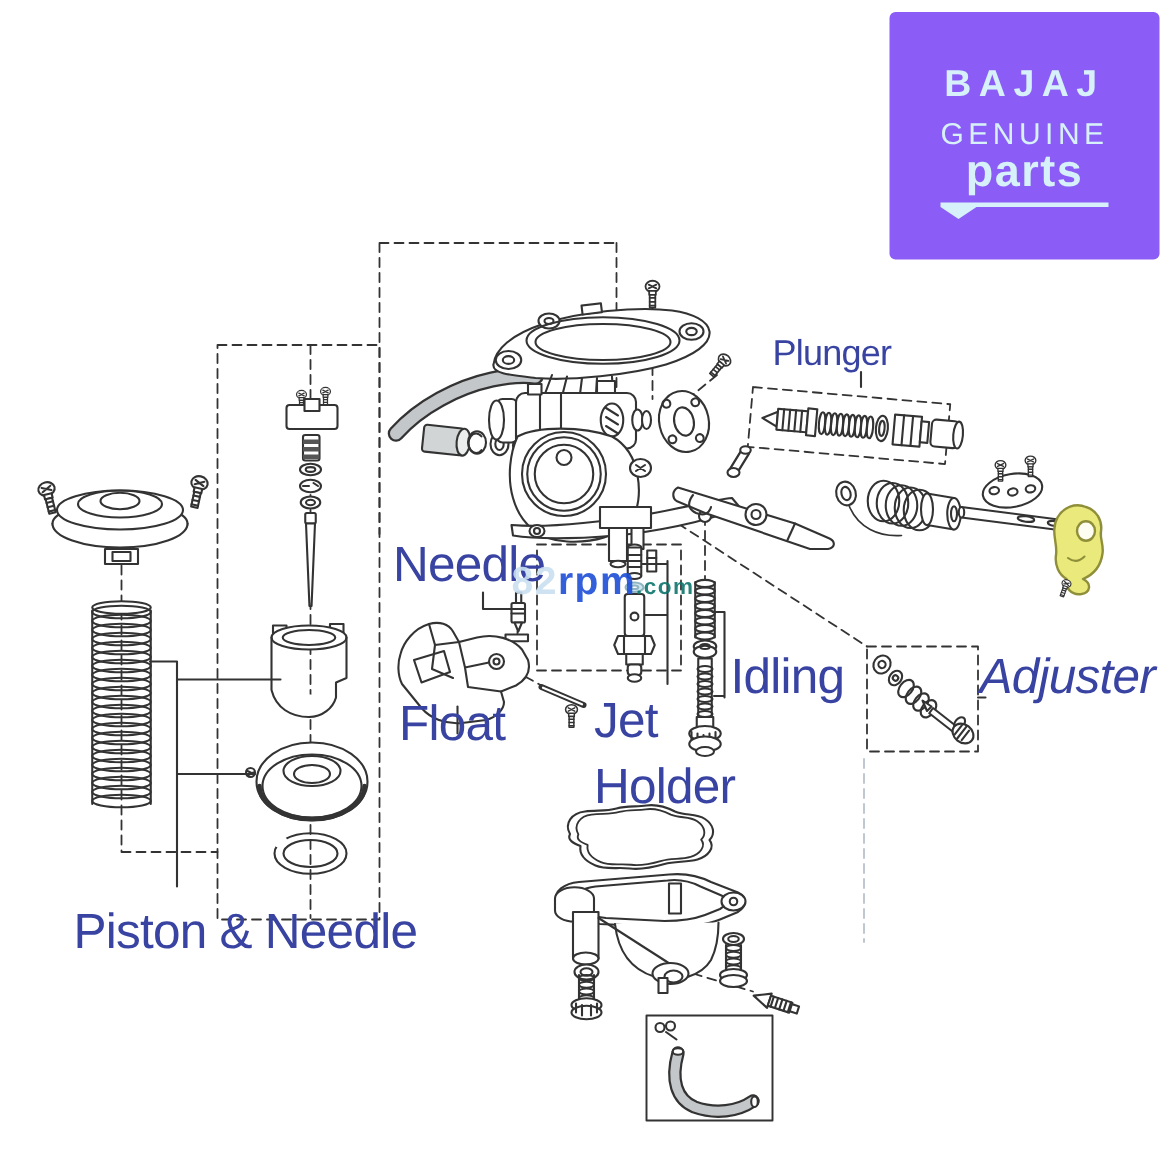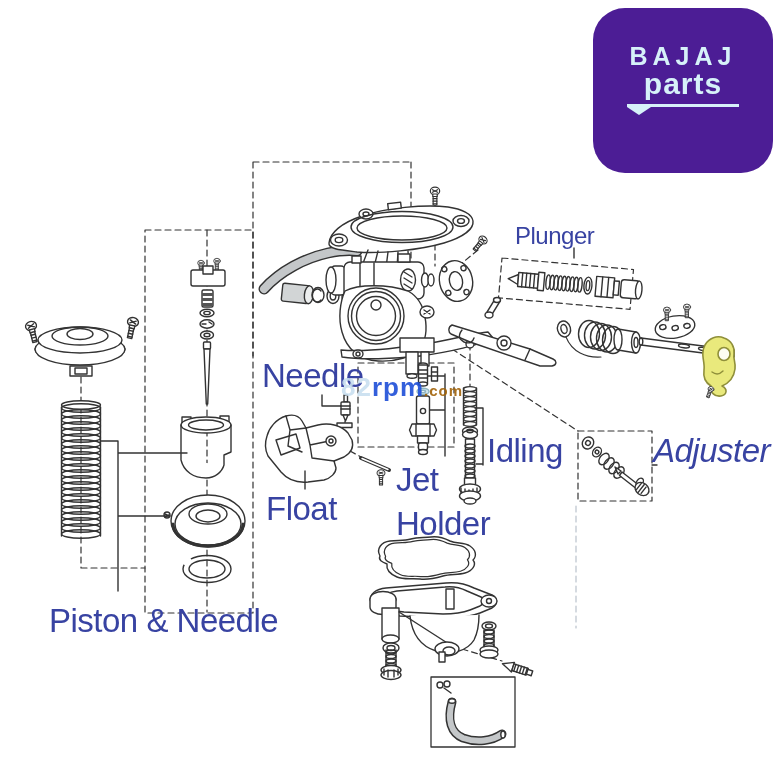--- a/index.html
+++ b/index.html
@@ -2,22 +2,22 @@
 <html><head>
 <meta charset="utf-8">
 <style>
   html,body{margin:0;padding:0;background:#fff;}
   body{width:780px;height:780px;font-family:"Liberation Sans",sans-serif;}
   .stage{position:relative;width:780px;height:780px;background:#fff;overflow:hidden;}
   svg.diagram{position:absolute;left:0;top:0;}
   .label{position:absolute;color:#3843a2;font-size:33px;letter-spacing:-0.5px;white-space:nowrap;line-height:41px;}
   .watermark{position:absolute;left:341px;top:372px;font-size:26px;font-weight:bold;color:#c9dff0;letter-spacing:1px;opacity:.9;}
   .wm-mid{color:#1d4ed8;}
-  .wm-right{font-size:15px;color:#a16207;}
-  .logo{position:absolute;left:593px;top:8px;width:180px;height:165px;background:#4c1d95;border-radius:32px;text-align:center;color:#d6f1f9;}
+  .wm-right{font-size:15px;color:#0f766e;}
+  .logo{position:absolute;left:593px;top:8px;width:180px;height:165px;background:#8b5cf6;border-radius:4px;text-align:center;color:#d6f1f9;}
   .logo-brand{margin-top:34px;font-size:25px;font-weight:bold;letter-spacing:5px;}
   .logo-genuine{margin-top:8px;font-size:20px;letter-spacing:3px;}
   .logo-parts{font-size:30px;font-weight:bold;letter-spacing:1px;margin-top:-4px;}
   .logo-underline{position:relative;width:112px;height:3px;background:#d6f1f9;margin:3px auto 0;}
   .logo-arrow{position:absolute;left:0;top:3px;width:0;height:0;border-left:12px solid transparent;border-right:12px solid transparent;border-top:8px solid #d6f1f9;}
 </style>
 </head>
 <body>
 
 <div class="stage">
@@ -464,36 +464,37 @@
       <path d="M452,702 C447,720 451,733 463,738 C477,743 492,741 502,734" stroke-width="9"></path>
       <path d="M452,702 C447,720 451,733 463,738 C477,743 492,741 502,734" stroke="#c4c7c9" stroke-width="6"></path>
       <ellipse cx="452" cy="701" rx="3.5" ry="2.2" fill="#fff"></ellipse>
       <ellipse cx="503" cy="734.5" rx="2.2" ry="3.5" fill="#fff"></ellipse>
     </g>
   </g>
 </svg>
 
 <div class="label" style="left:515px;top:215px;font-size:24px;">Plunger</div>
 <div class="label" style="left:262px;top:355px;">Needle</div>
-<div class="label" style="left:266px;top:488px;">Float</div>
+<div class="label" style="left:266px;top:461px;">Float</div>
 <div class="label" style="left:396px;top:458px;line-height:44px;">
   <div>Jet</div>
   <div>Holder</div>
 </div>
 <div class="label" style="left:487px;top:430px;line-height:42px;">
   <div>Idling</div>
 </div>
 <div class="label" style="left:653px;top:430px;font-style:italic;">Adjuster</div>
 <div class="label" style="left:49px;top:600px;line-height:41px;">
   <div>Piston &amp; Needle</div>
 </div>
 
 <div class="watermark"><span>82</span><span class="wm-mid">rpm</span><span class="wm-right">.com</span></div>
 
 <div class="logo">
   <div class="logo-brand">BAJAJ</div>
+  <div class="logo-genuine">GENUINE</div>
   <div class="logo-parts">parts</div>
   <div class="logo-underline">
         <span class="logo-arrow"></span>
       </div>
 </div>
 
 </div>
 
 </body></html>

